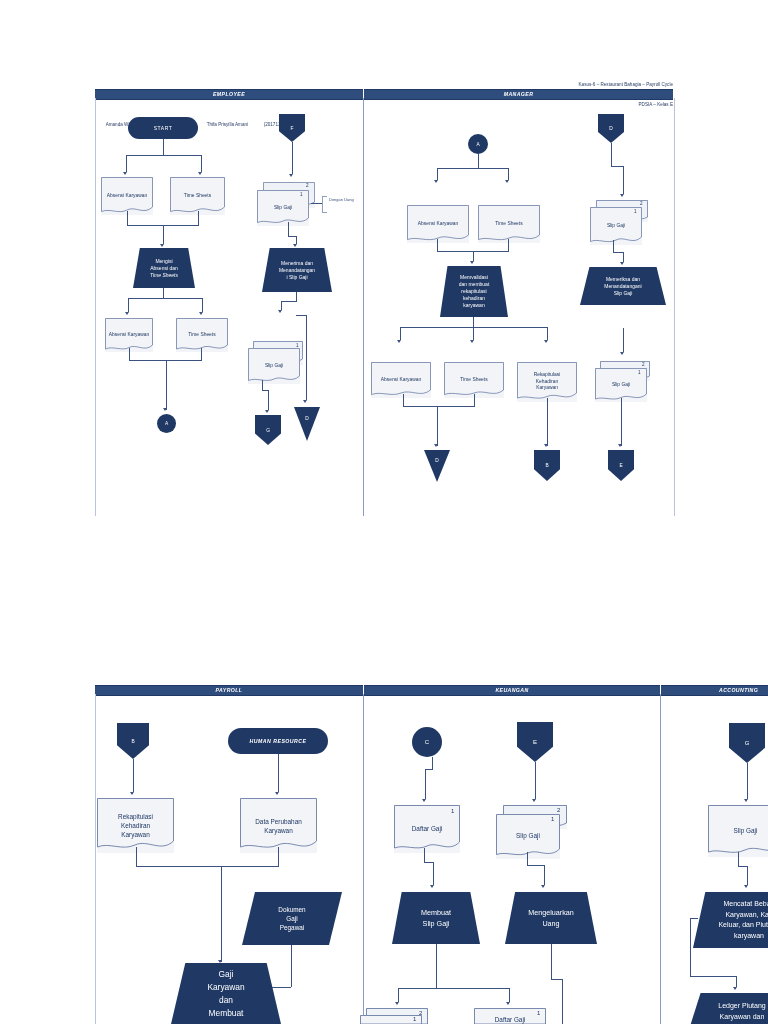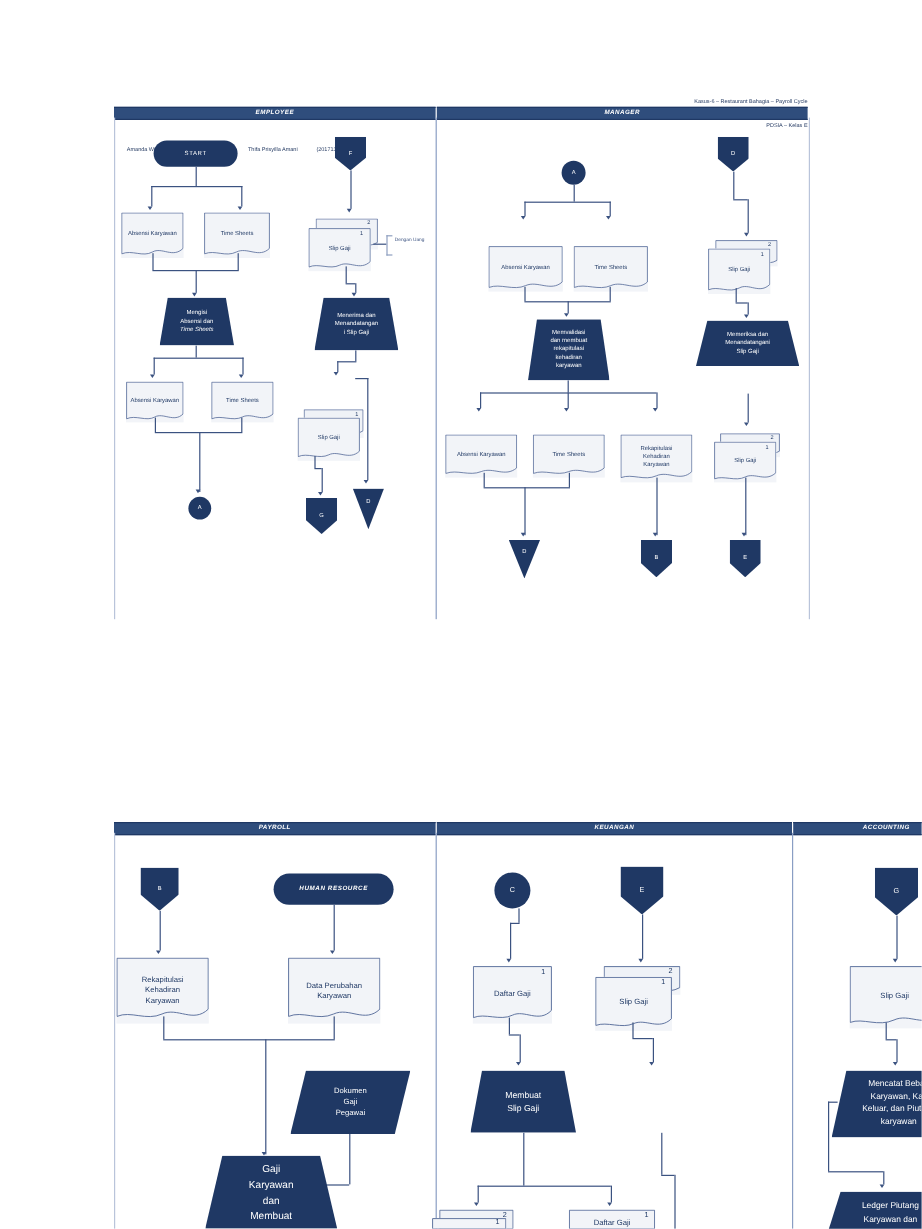--- a/index.html
+++ b/index.html
@@ -546,20 +546,26 @@
   <div class="ln lnv" style="left:544px;top:865px;height:20px;"></div>
   <div class="arw" style="left:541.4px;top:885px;"></div>
 
   <div class="node trapz" style="left:392px;top:892px;width:88px;height:52px;font-size:7.2px;line-height:11px;">
     <div>
       <span>Membuat</span>
       <span>Slip Gaji</span>
     </div>
   </div>
 
+  <div class="node trapz" style="left:505px;top:892px;width:92px;height:52px;font-size:7.2px;line-height:11px;">
+    <div>
+      <span>Mengeluarkan</span>
+      <span>Uang</span>
+    </div>
+  </div>
 
   <div class="ln lnv" style="left:436px;top:944px;height:44px;"></div>
   <div class="ln lnh" style="left:398px;top:988px;width:111px;"></div>
   <div class="ln lnv" style="left:398px;top:988px;height:14px;"></div>
   <div class="ln lnv" style="left:509px;top:988px;height:14px;"></div>
   <div class="arw" style="left:395.4px;top:1002px;"></div>
   <div class="arw" style="left:506.4px;top:1002px;"></div>
 
   <div class="ln lnv" style="left:551px;top:944px;height:35px;"></div>
   <div class="ln lnh" style="left:551px;top:979px;width:11px;"></div>

